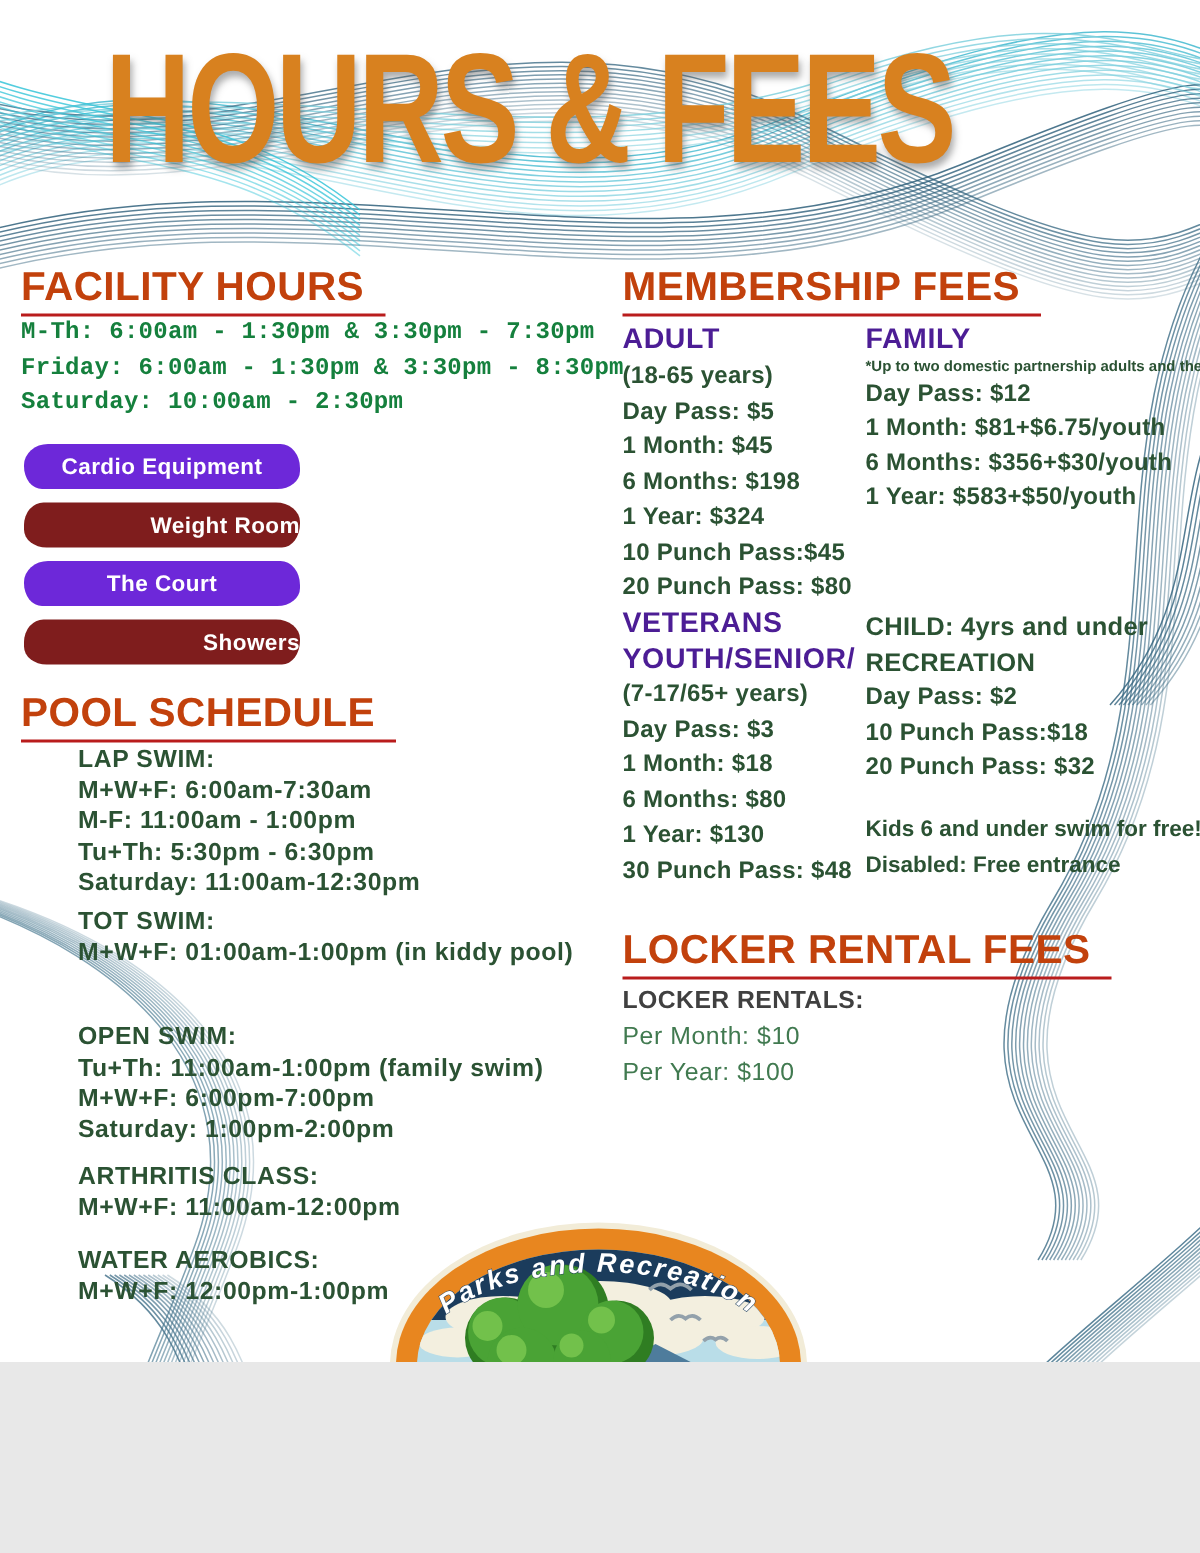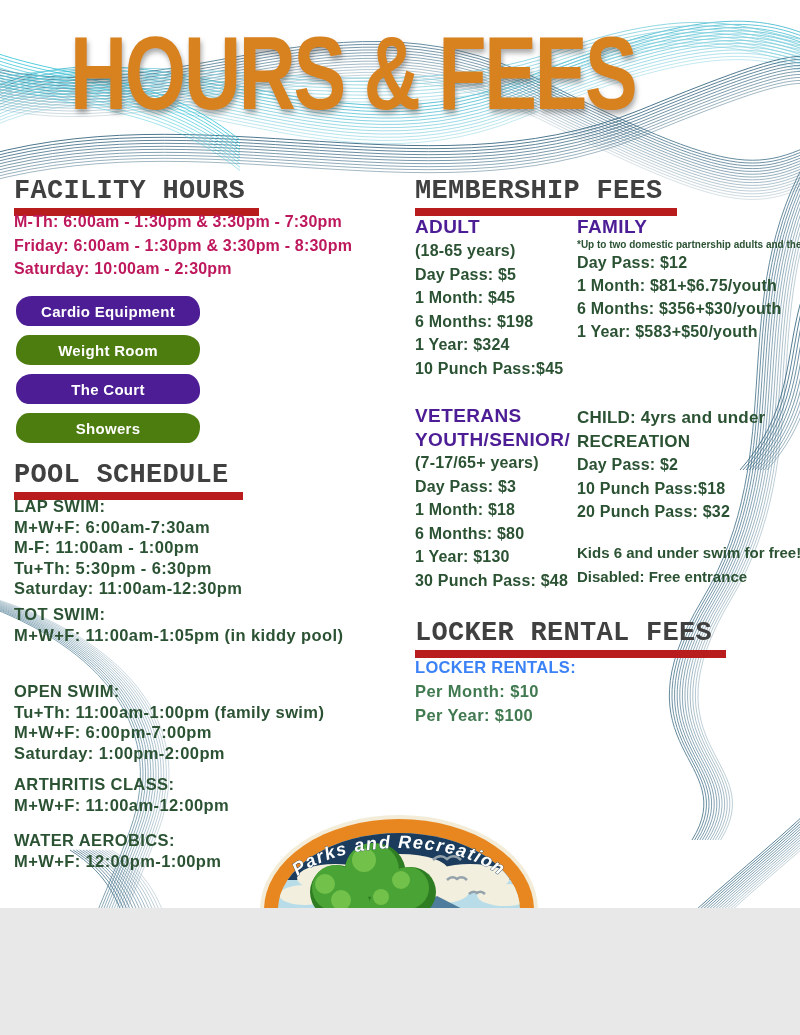--- a/index.html
+++ b/index.html
@@ -4,36 +4,36 @@
 <style>
   html,body{margin:0;padding:0;background:#e8e8e8;}
   .page{position:relative;width:800px;height:908px;margin:0 auto;background:#ffffff;overflow:hidden;
         font-family:"Liberation Sans",sans-serif;}
   .deco{position:absolute;left:0;top:0;z-index:0;pointer-events:none;}
   .bundle path{fill:none;stroke-width:1;}
   .content{position:absolute;inset:0;z-index:1;}
   .big-title{position:absolute;left:70px;top:14px;font-size:104px;font-weight:bold;color:#d8811f;
              letter-spacing:-3px;white-space:nowrap;transform:scaleX(.76);transform-origin:left top;
              text-shadow:2px 4px 6px rgba(90,90,90,.5);}
-  .h2{position:absolute;font-size:27px;font-weight:bold;color:#404040;letter-spacing:.3px;
-      border-bottom:8px solid #b91c1c;padding:0 14px 2px 0;white-space:nowrap;font-family:Liberation Mono, monospace;}
+  .h2{position:absolute;font-size:27px;font-weight:bold;color:#c2410c;letter-spacing:.3px;
+      border-bottom:2px solid #b91c1c;padding:0 14px 2px 0;white-space:nowrap;}
   .block{position:absolute;white-space:nowrap;}
-  .line{font-size:16px;line-height:23.5px;font-weight:bold;color:#be185d;letter-spacing:.2px;}
-  .pline{font-size:16.5px;line-height:20.5px;font-weight:bold;color:#2b5233;letter-spacing:.4px;}
+  .line{font-size:16px;line-height:23.5px;font-weight:bold;color:#15803d;letter-spacing:.2px;font-family:Liberation Mono, monospace;}
+  .pline{font-size:16.5px;line-height:20.5px;font-weight:bold;color:#2b5233;letter-spacing:.4px;margin-left:38px;}
   .mline{font-size:16px;line-height:23.5px;font-weight:bold;color:#2b5233;letter-spacing:.2px;}
   .mtitle{font-size:19px;line-height:25px;font-weight:bold;color:#4c1d95;letter-spacing:.4px;}
   .mnote{font-size:10px;line-height:12px;font-weight:bold;color:#2b5233;letter-spacing:0;}
   .note-line{font-size:15px;line-height:24px;font-weight:bold;color:#2b5233;}
-  .locker-title{font-size:16.5px;line-height:24px;font-weight:bold;color:#3b82f6;letter-spacing:.3px;}
-  .locker-line{font-size:16.5px;line-height:24px;font-weight:bold;color:#417a50;letter-spacing:.4px;}
+  .locker-title{font-size:16.5px;line-height:24px;font-weight:bold;color:#404040;letter-spacing:.3px;}
+  .locker-line{font-size:16.5px;line-height:24px;font-weight:normal;color:#417a50;letter-spacing:.4px;}
   .pills{position:absolute;left:16px;top:296px;}
   .pill{width:184px;height:30px;margin-bottom:9px;color:#fff;font-size:15px;font-weight:bold;
         letter-spacing:.3px;display:flex;align-items:center;justify-content:center;}
-  .pill.orange{background:#4c1d95;border-radius:16px 13px 15px 12px / 14px 16px 12px 15px;}
-  .pill.teal{background:#4d7c0f;border-radius:13px 16px 12px 15px / 15px 13px 16px 12px;}
+  .pill.orange{background:#6d28d9;border-radius:16px 13px 15px 12px / 14px 16px 12px 15px;}
+  .pill.teal{background:#7f1d1d;border-radius:13px 16px 12px 15px / 15px 13px 16px 12px;justify-content:flex-end;}
   .logo{position:absolute;left:185px;top:798px;width:430px;height:237px;z-index:2;}
   .arc-top-text{font-size:18px;font-weight:bold;font-style:italic;fill:#ffffff;
                 stroke:#1b3c5c;stroke-width:.7;paint-order:stroke;letter-spacing:1.5px;}
   .arc-bottom-text{font-size:15px;font-weight:bold;font-style:italic;fill:#ffffff;
                 stroke:#1b3c5c;stroke-width:.6;paint-order:stroke;letter-spacing:1px;}
   .contact-text{font-size:20px;font-weight:bold;fill:#1d5068;letter-spacing:1.6px;}
 </style>
 </head>
 <body>
 
@@ -254,21 +254,21 @@
     <div class="block" style="left:14px;top:496px">
       <div class="pline">LAP SWIM:</div>
       <div class="pline">M+W+F: 6:00am-7:30am</div>
       <div class="pline">M-F: 11:00am - 1:00pm</div>
       <div class="pline">Tu+Th: 5:30pm - 6:30pm</div>
       <div class="pline">Saturday: 11:00am-12:30pm</div>
     </div>
 
     <div class="block" style="left:14px;top:604px">
       <div class="pline">TOT SWIM:</div>
-      <div class="pline">M+W+F: 11:00am-1:05pm (in kiddy pool)</div>
+      <div class="pline">M+W+F: 01:00am-1:00pm (in kiddy pool)</div>
     </div>
 
     <div class="block" style="left:14px;top:681px">
       <div class="pline">OPEN SWIM:</div>
       <div class="pline">Tu+Th: 11:00am-1:00pm (family swim)</div>
       <div class="pline">M+W+F: 6:00pm-7:00pm</div>
       <div class="pline">Saturday: 1:00pm-2:00pm</div>
     </div>
 
     <div class="block" style="left:14px;top:774px">
@@ -284,20 +284,21 @@
     <div class="h2" style="left:415px;top:176px">MEMBERSHIP FEES</div>
 
     <div class="block" style="left:415px;top:214px">
       <div class="mtitle">ADULT</div>
       <div class="mline">(18-65 years)</div>
       <div class="mline">Day Pass: $5</div>
       <div class="mline">1 Month: $45</div>
       <div class="mline">6 Months: $198</div>
       <div class="mline">1 Year: $324</div>
       <div class="mline">10 Punch Pass:$45</div>
+      <div class="mline">20 Punch Pass: $80</div>
     </div>
 
     <div class="block" style="left:577px;top:214px">
       <div class="mtitle">FAMILY</div>
       <div class="mnote">*Up to two domestic partnership adults and their kids</div>
       <div class="mline" style="line-height:23px">Day Pass: $12</div>
       <div class="mline" style="line-height:23px">1 Month: $81+$6.75/youth</div>
       <div class="mline" style="line-height:23px">6 Months: $356+$30/youth</div>
       <div class="mline" style="line-height:23px">1 Year: $583+$50/youth</div>
     </div>

